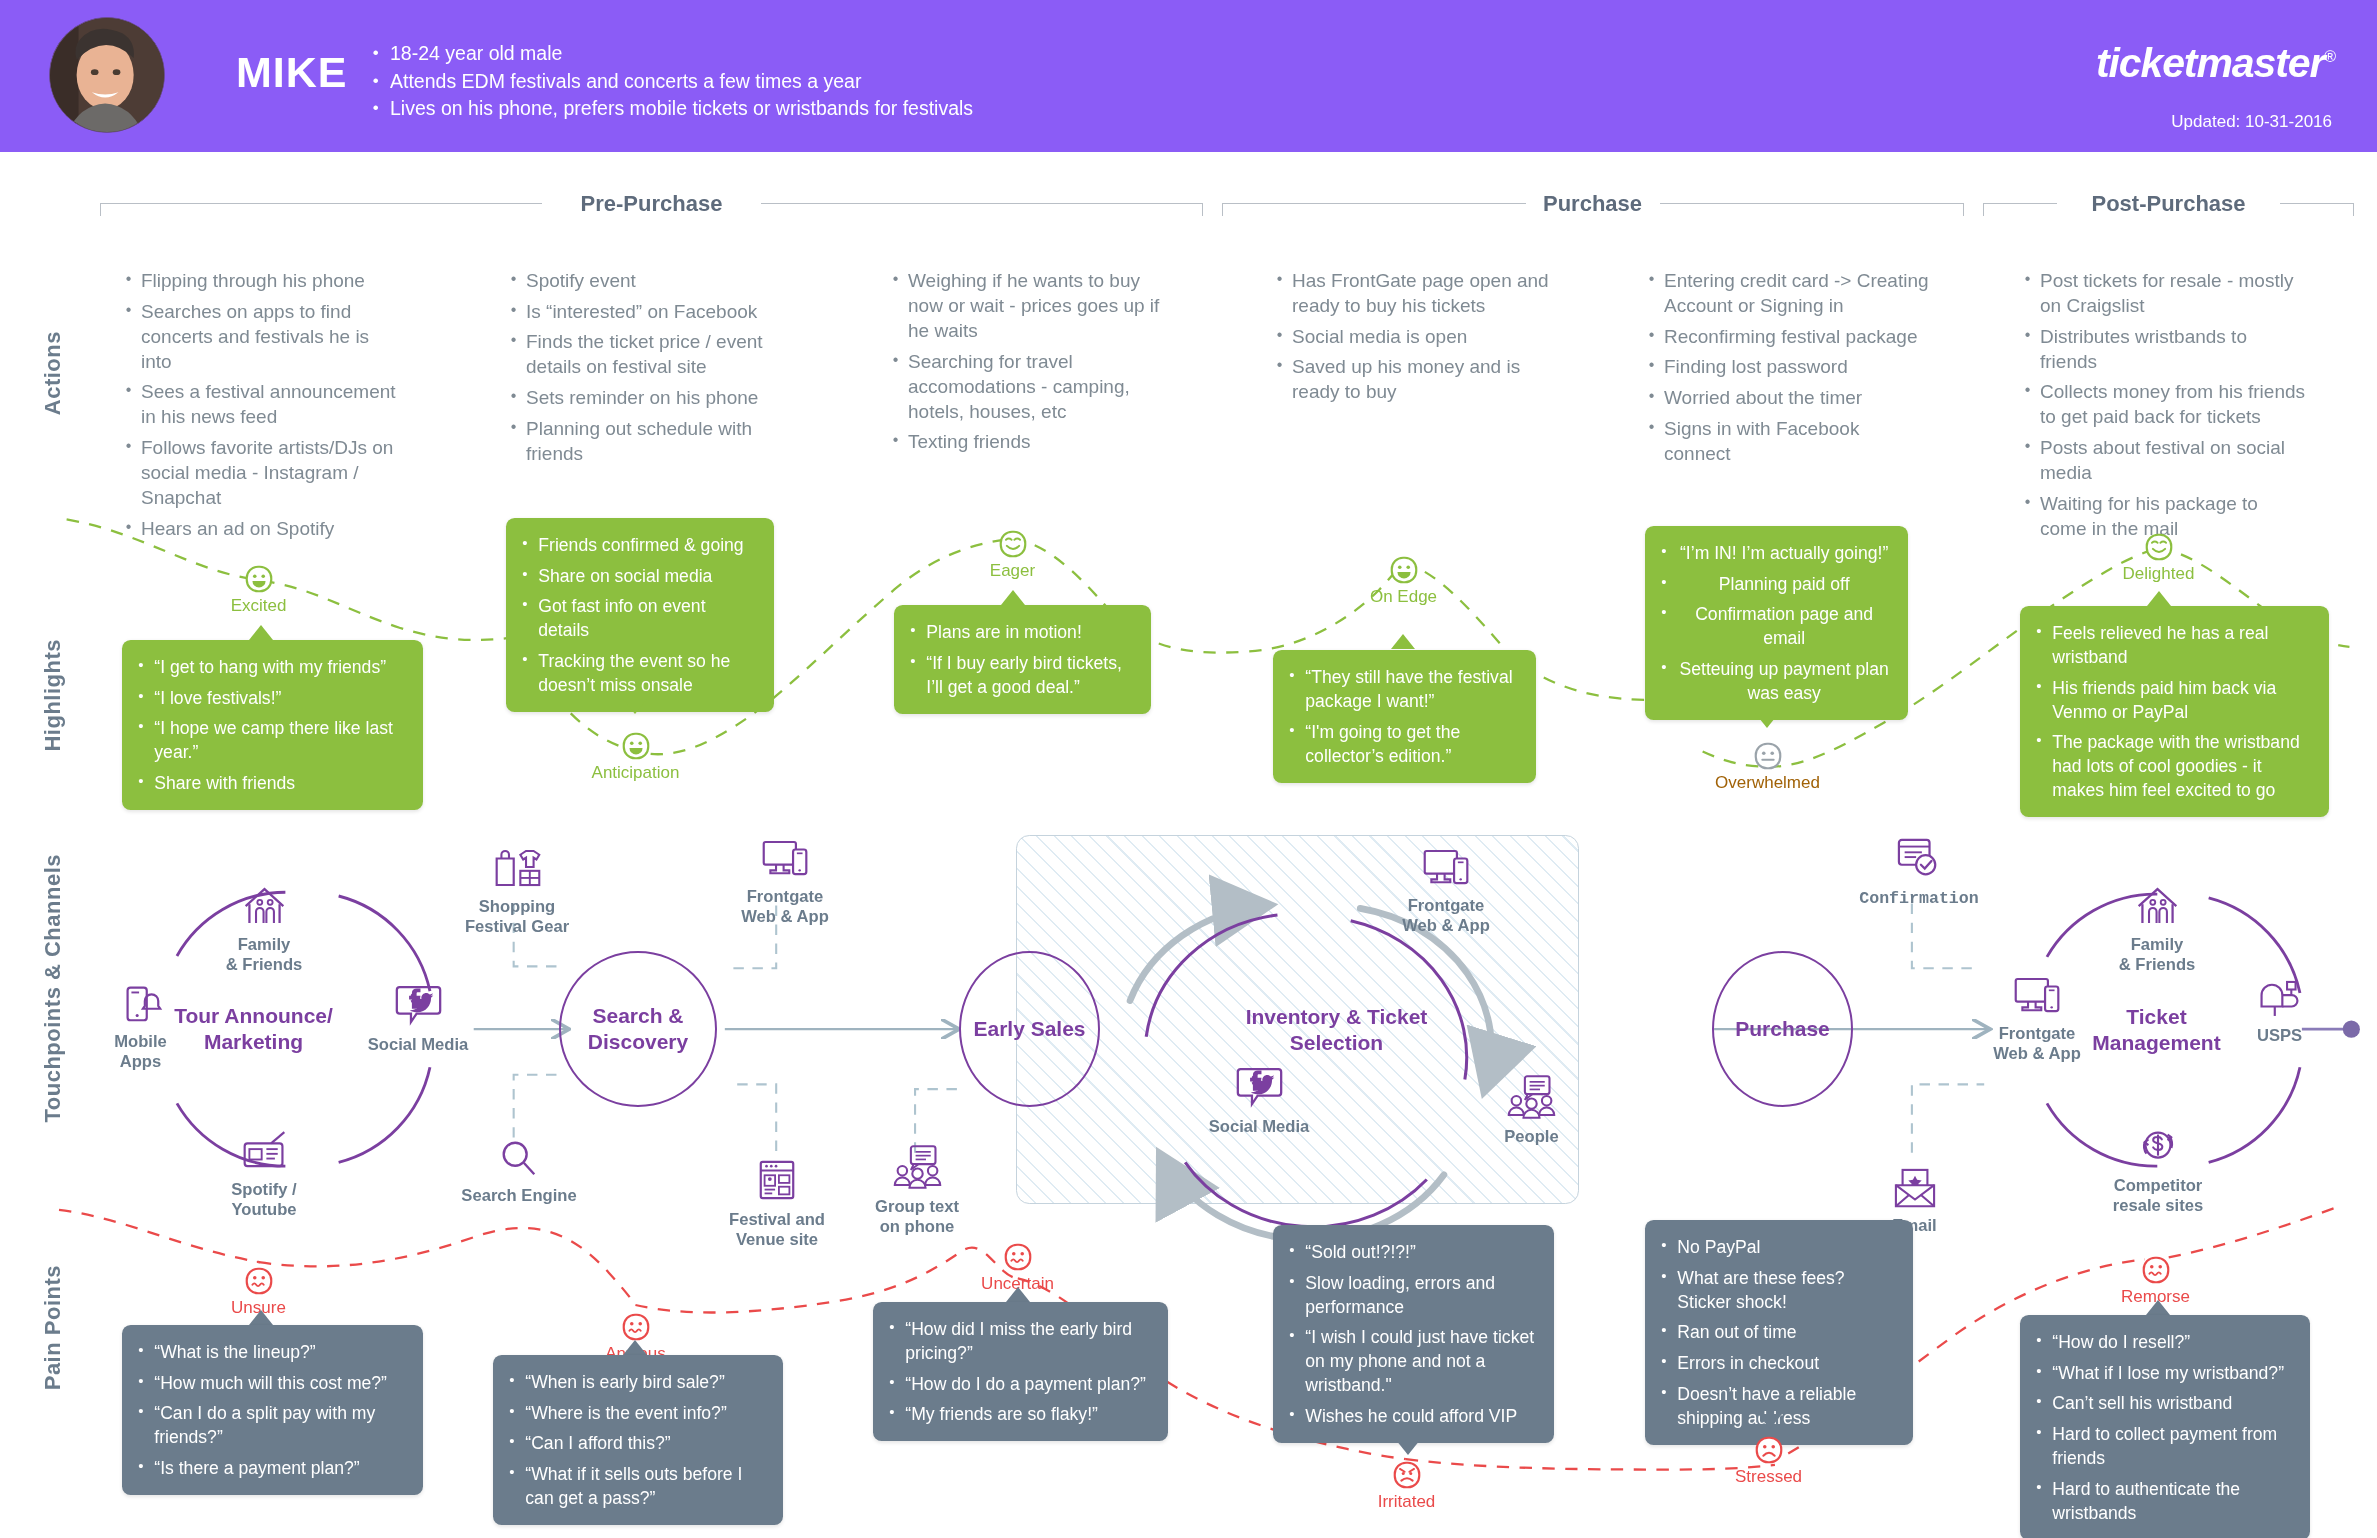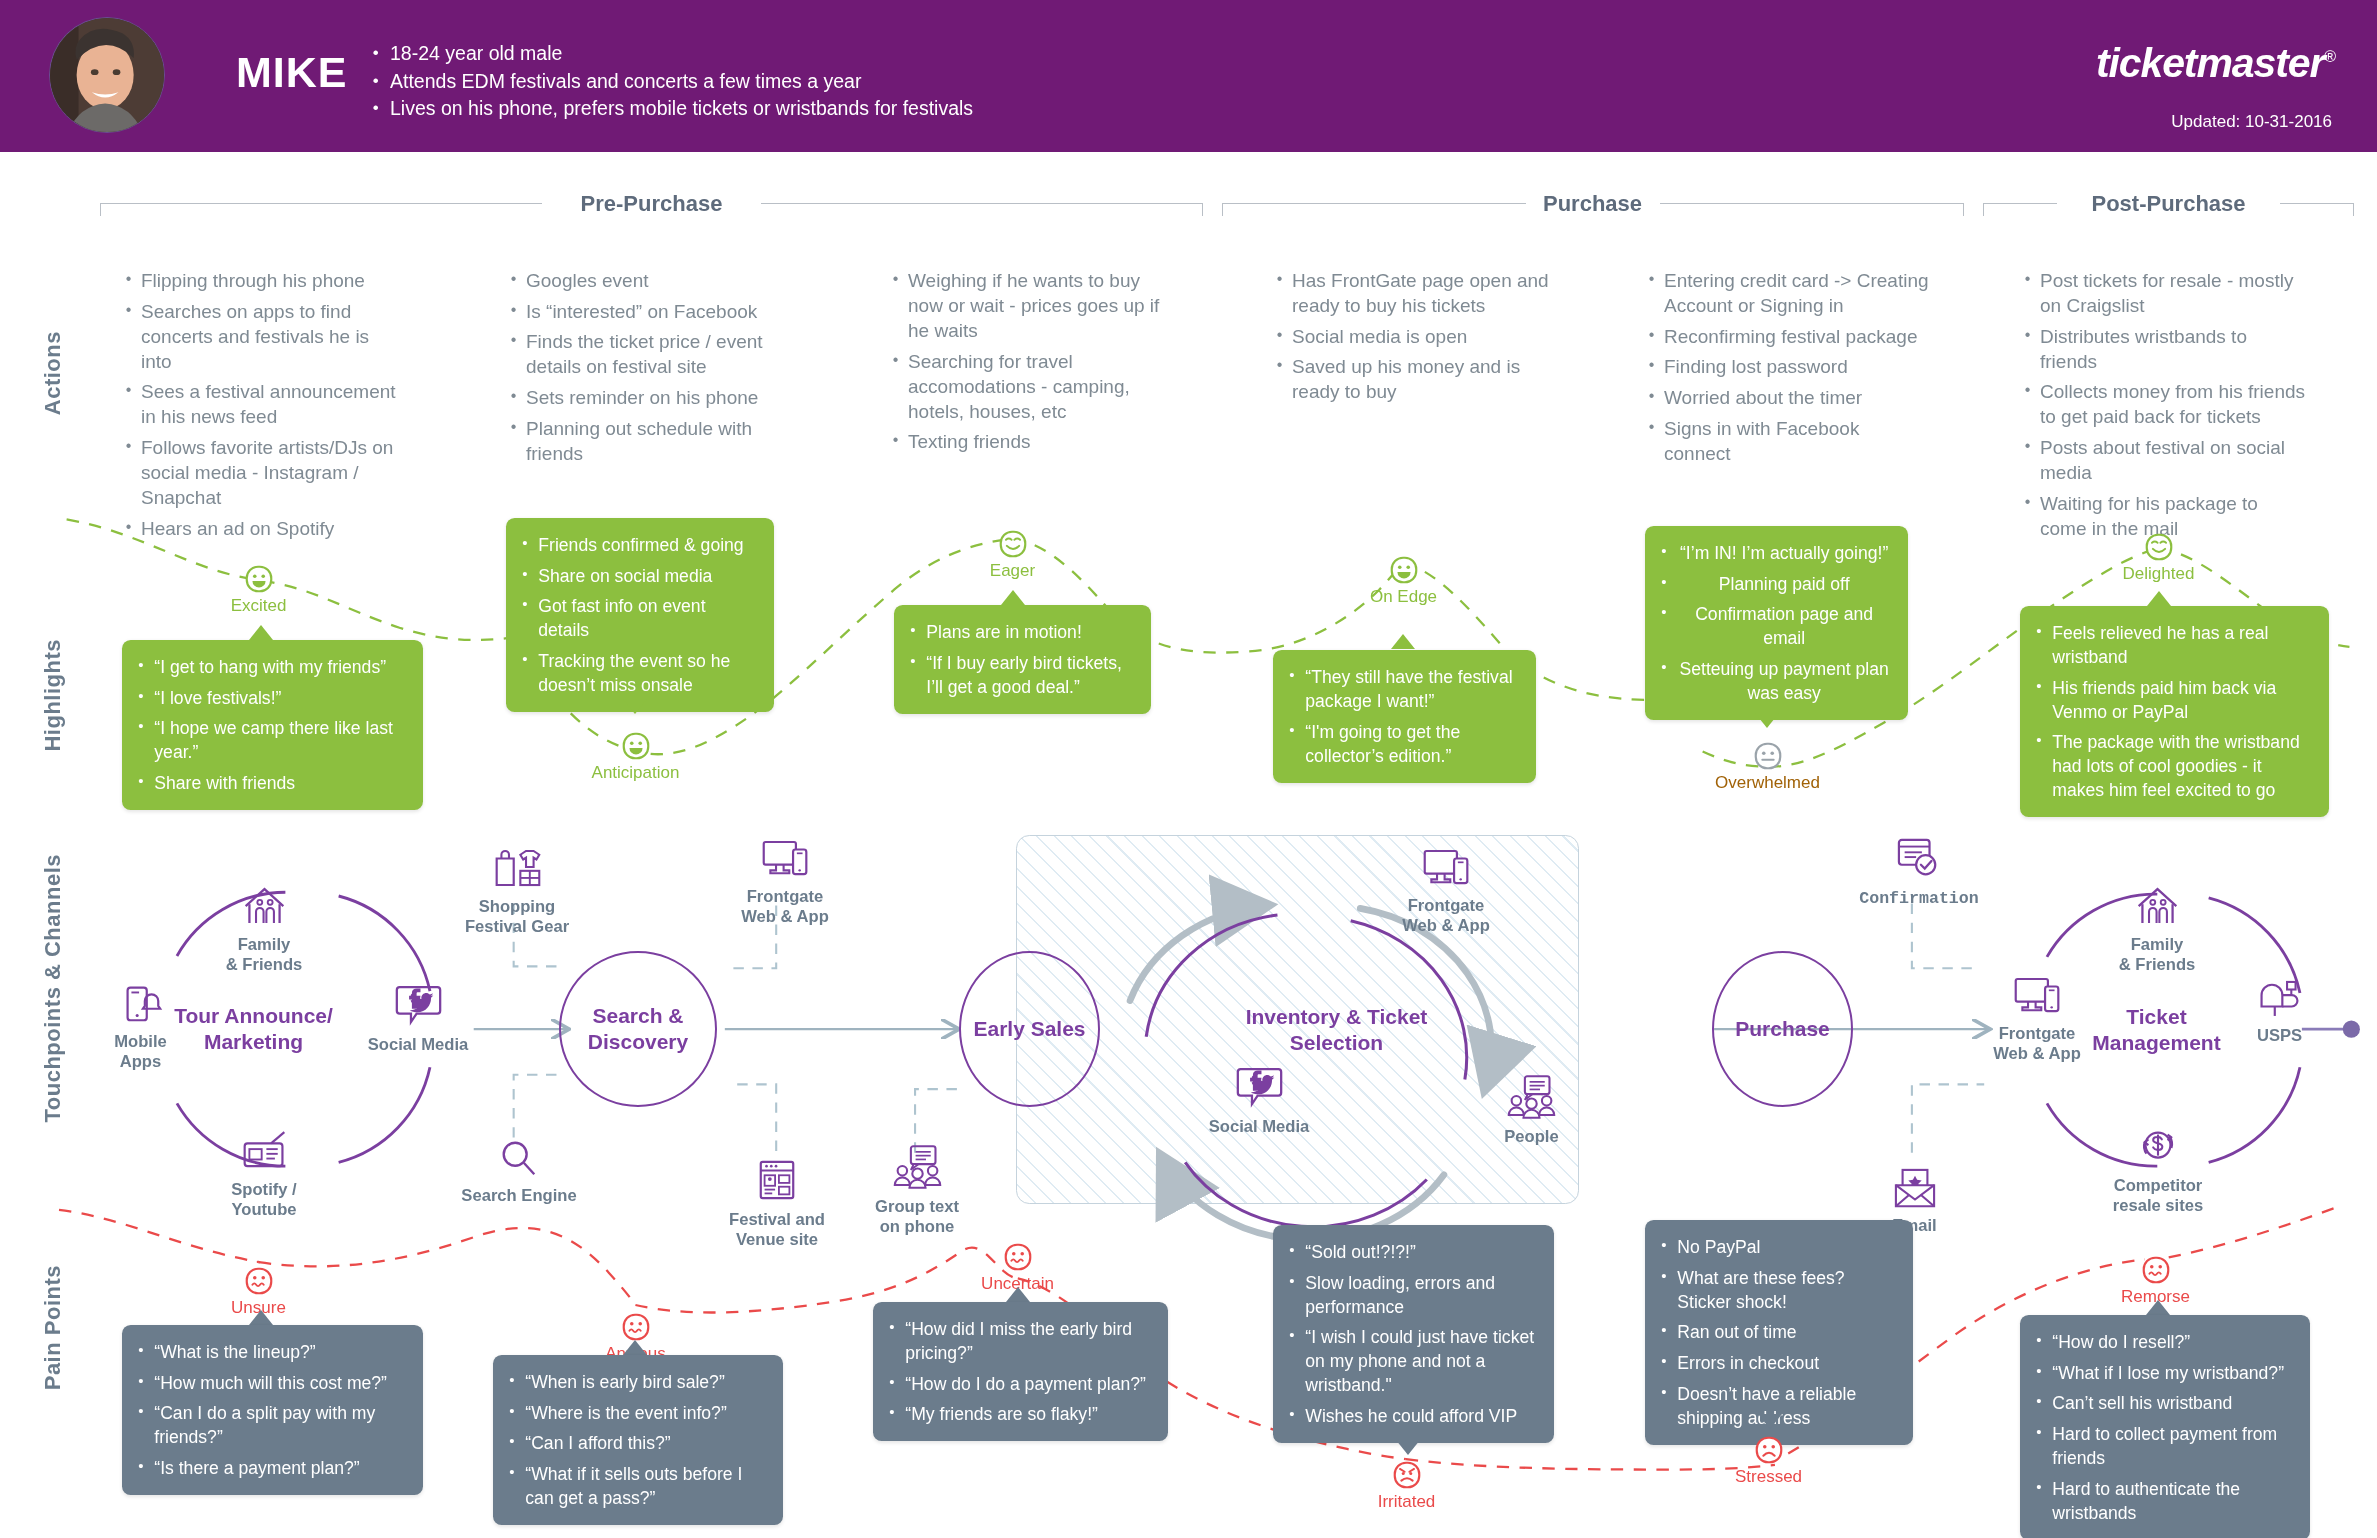--- a/index.html
+++ b/index.html
@@ -7,21 +7,21 @@
     width: 2378px; height: 1539px;
     background: #ffffff;
     font-family: "Liberation Sans", sans-serif;
     overflow: hidden;
   }
   #root { position: relative; width: 2378px; height: 1539px; }
 
   
   .header {
     position: absolute; left: 0; top: 0; width: 2378px; height: 152px;
-    background: #701a75;
+    background: #8b5cf6;
   }
   .avatar {
     position: absolute; left: 49px; top: 17px;
     width: 116px; height: 116px; border-radius: 50%;
     overflow: hidden; border: 1.9px solid #6b4c94;
     background: #4a3a33;
   }
   .avatar svg { display:block; width:116px; height:116px; }
   .persona-name {
     position: absolute; left: 236px; top: 48px;
@@ -201,21 +201,21 @@
   <div class="rowlabel" style="left:40px; top:1265px;">Pain Points</div>
 
   <ul class="actions-col" style="left:122px; top:268px; width:276px;">
     <li>Flipping through his phone</li>
     <li>Searches on apps to find concerts and festivals he is into</li>
     <li>Sees a festival announcement in his news feed</li>
     <li>Follows favorite artists/DJs on social media - Instagram / Snapchat</li>
     <li>Hears an ad on Spotify</li>
   </ul>
   <ul class="actions-col" style="left:507px; top:268px; width:266px;">
-    <li>Googles event</li>
+    <li>Spotify event</li>
     <li>Is “interested” on Facebook</li>
     <li>Finds the ticket price / event details on festival site</li>
     <li>Sets reminder on his phone</li>
     <li>Planning out schedule with friends</li>
   </ul>
   <ul class="actions-col" style="left:889px; top:268px; width:276px;">
     <li>Weighing if he wants to buy now or wait - prices goes up if he waits</li>
     <li>Searching for travel accomodations - camping, hotels, houses, etc</li>
     <li>Texting friends</li>
   </ul>

